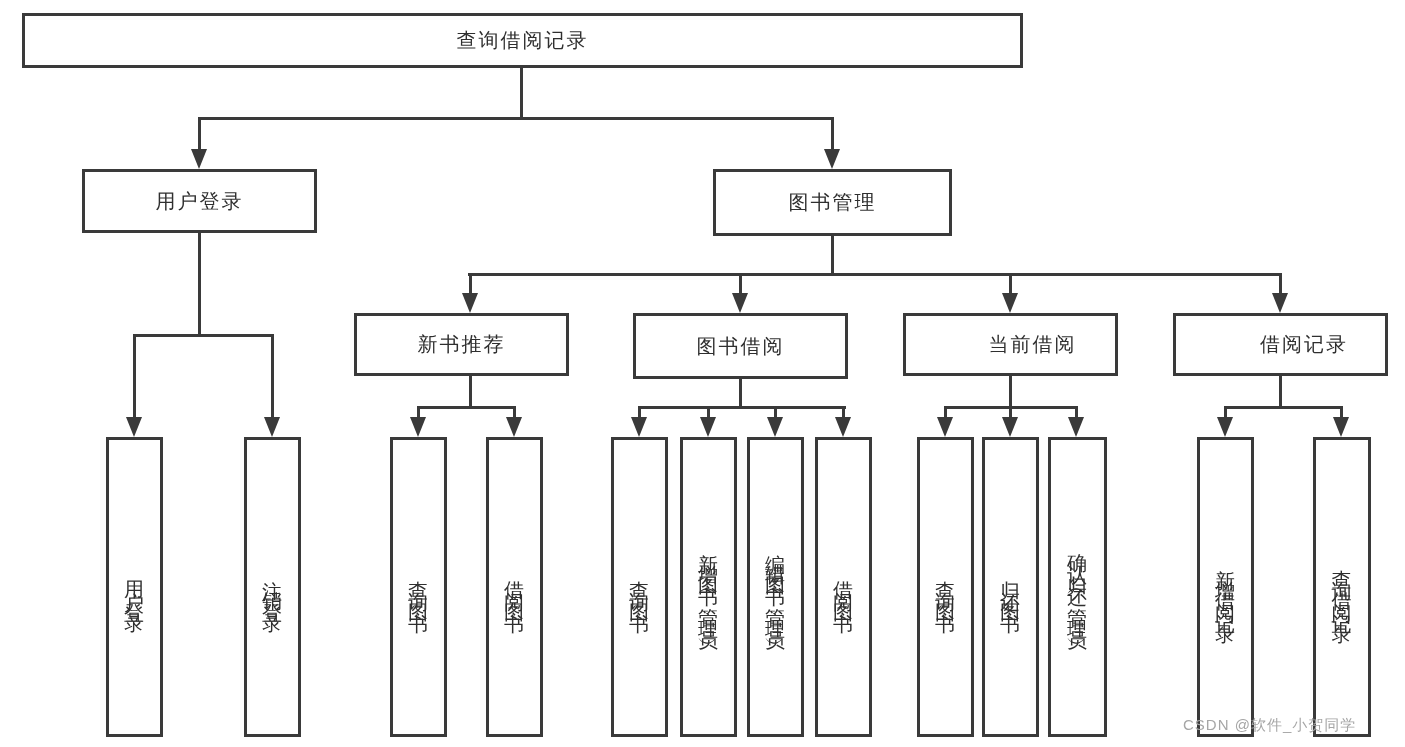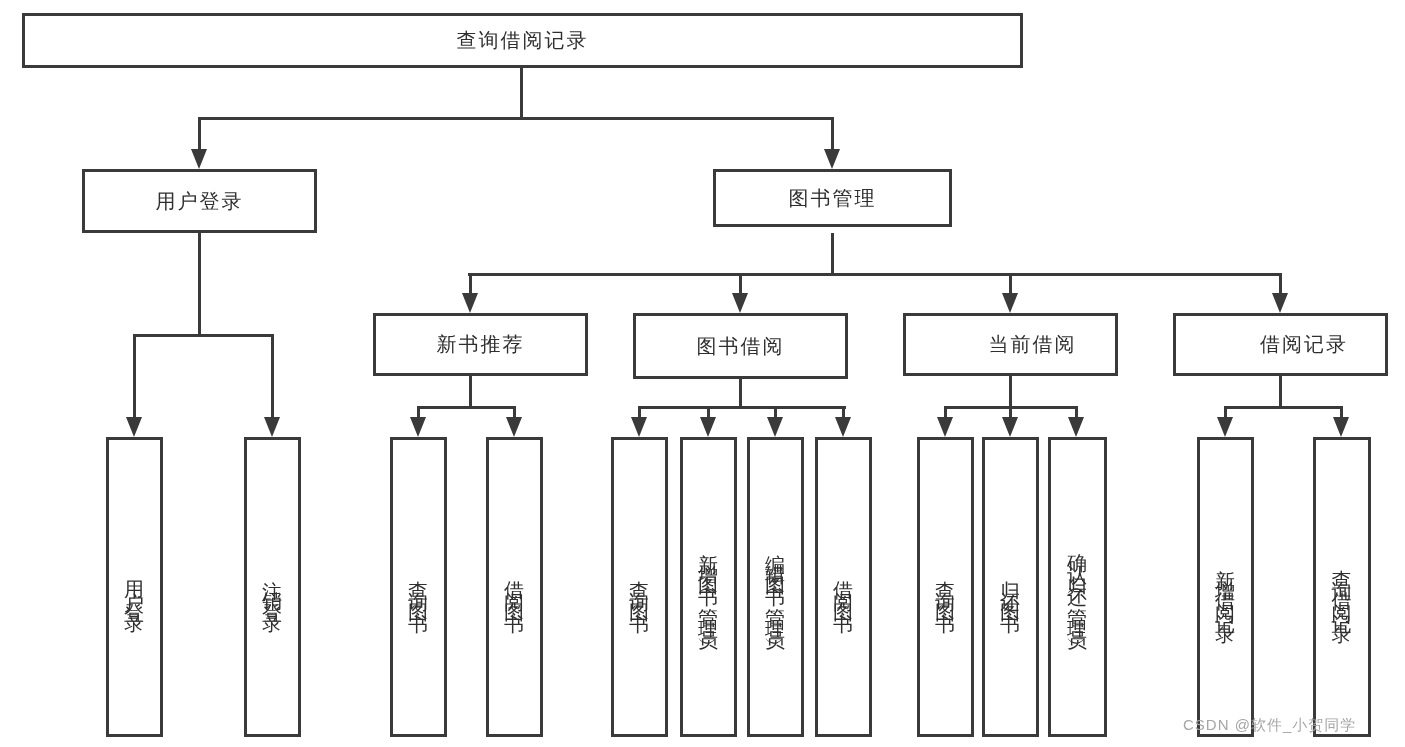--- a/index.html
+++ b/index.html
@@ -62,25 +62,25 @@
 <div class="canvas">
 
   <div class="node" style="left:22px;top:13px;width:1001px;height:55px;">
     <span class="hlabel">查询借阅记录</span>
   </div>
 
   <div class="node" style="left:82px;top:169px;width:235px;height:64px;">
     <span class="hlabel">用户登录</span>
   </div>
 
-  <div class="node" style="left:713px;top:169px;width:239px;height:58px;">
+  <div class="node" style="left:713px;top:169px;width:239px;height:67px;">
     <span class="hlabel">图书管理</span>
   </div>
 
-  <div class="node" style="left:373px;top:313px;width:215px;height:63px;align-items:center;">
+  <div class="node" style="left:354px;top:313px;width:215px;height:63px;align-items:center;">
     <span class="hlabel">新书推荐</span>
   </div>
 
   <div class="node" style="left:633px;top:313px;width:215px;height:66px;">
     <span class="hlabel">图书借阅</span>
   </div>
 
   <div class="node" style="left:903px;top:313px;width:215px;height:63px;padding-left:44px;">
     <span class="hlabel">当前借阅</span>
   </div>

